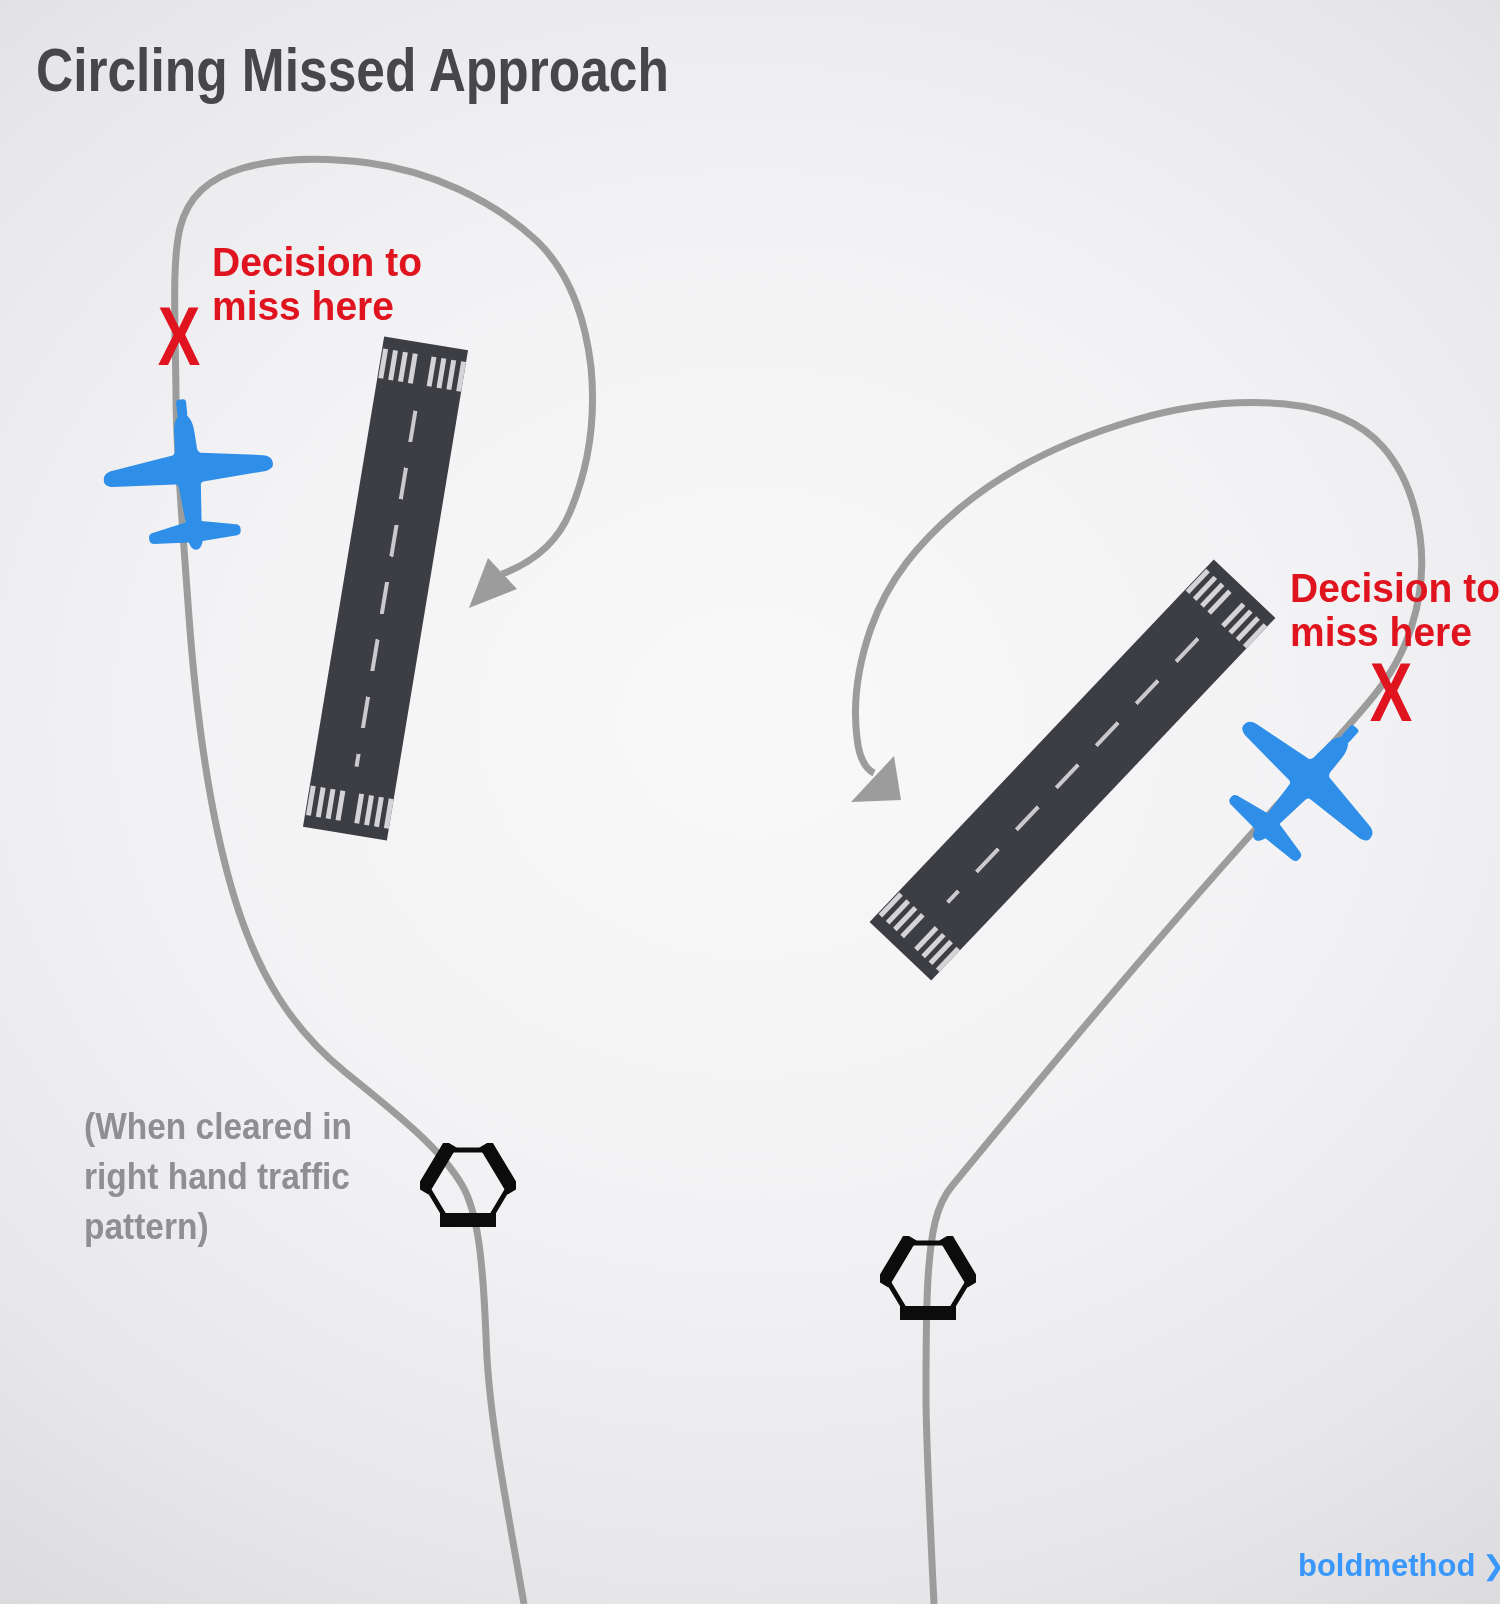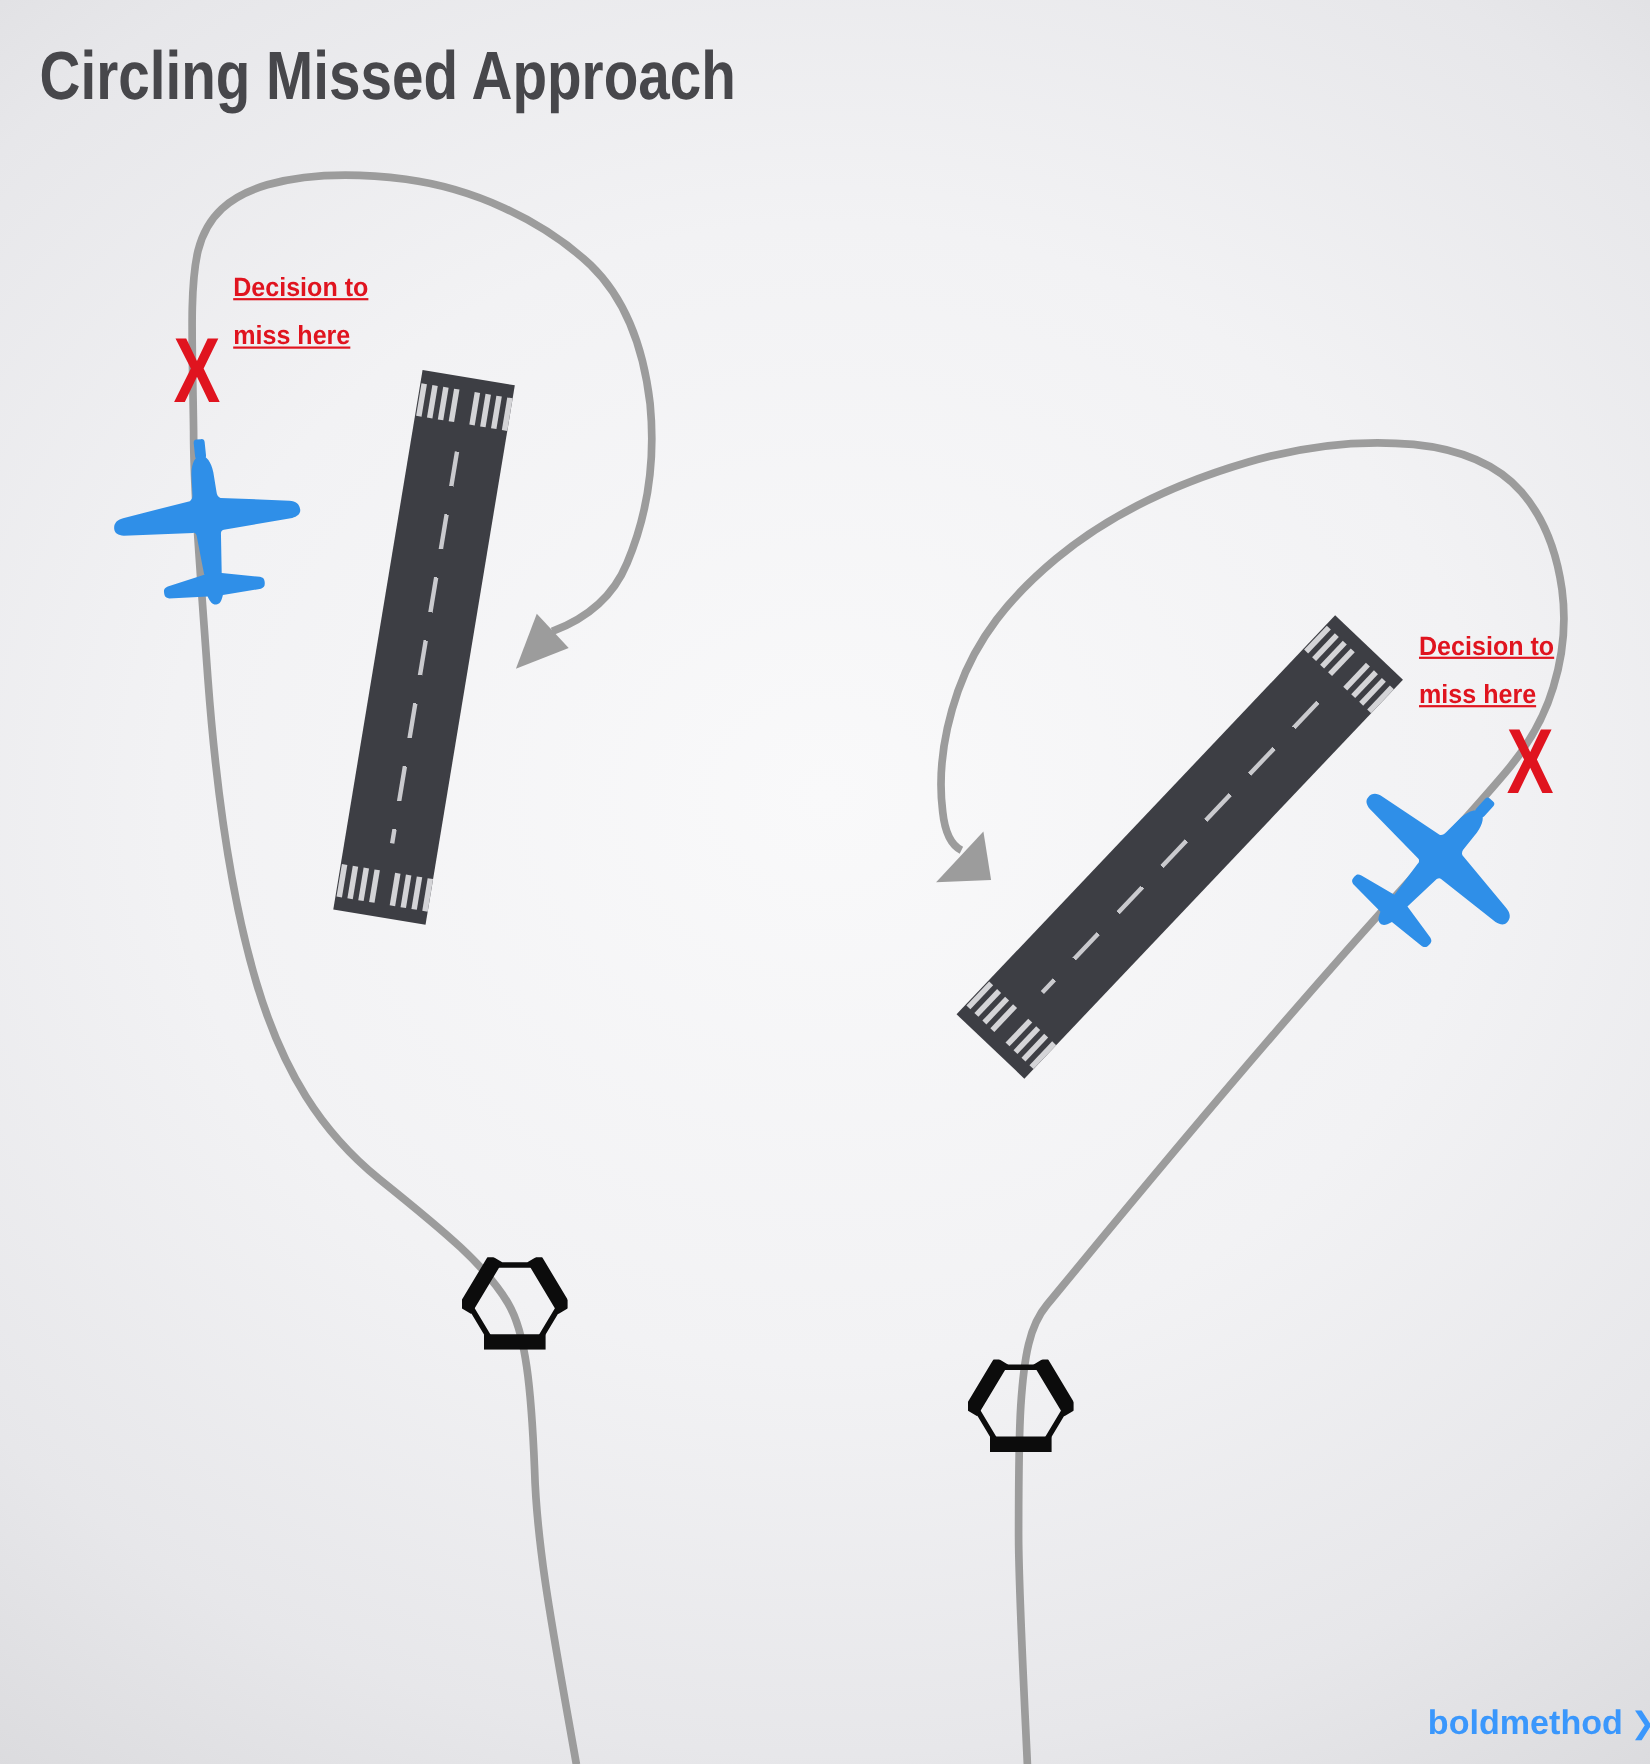--- a/index.html
+++ b/index.html
@@ -9,21 +9,21 @@
     background:radial-gradient(ellipse 105% 85% at 50% 45%,
       #f9f9fa 0%, #f2f2f4 38%, #e7e7ea 64%, #d6d6d9 88%, #c9c9cd 100%);
   }
   .abs{position:absolute;}
   
   .title{
     left:36px;top:34px;font-size:62px;font-weight:bold;color:#47474b;
     white-space:nowrap;transform:scaleX(.83);transform-origin:0 0;letter-spacing:0;
   }
   .decision{
-    color:#e0141f;font-weight:bold;font-size:24px;line-height:44px;white-space:nowrap;text-decoration:underline;
+    color:#e0141f;font-weight:bold;font-size:41px;line-height:44px;white-space:nowrap;
   }
   .decision .ln{display:block;transform:scaleX(.95);transform-origin:0 50%;}
   .dec1{left:212px;top:240px;}
   .dec2{left:1290px;top:566px;}
   .xmark{
     color:#e0141f;font-weight:bold;font-size:84px;line-height:84px;
     transform:translate(-50%,-52%) scaleX(.76);white-space:nowrap;
   }
   .x1{left:179px;top:338px;}
   .x2{left:1391px;top:694px;}
@@ -184,20 +184,25 @@
 
   <div class="abs decision dec1">
     <span class="ln">Decision to</span>
     <span class="ln">miss here</span>
   </div>
   <div class="abs decision dec2">
     <span class="ln">Decision to</span>
     <span class="ln">miss here</span>
   </div>
 
+  <div class="abs note">
+    <span class="ln">(When cleared in</span>
+    <span class="ln">right hand traffic</span>
+    <span class="ln">pattern)</span>
+  </div>
 
   <div class="abs title">Circling Missed Approach</div>
 
   <div class="abs brand">
     <span>boldmethod</span>
     <span class="chev">❯</span>
   </div>
 
 </div>
 

